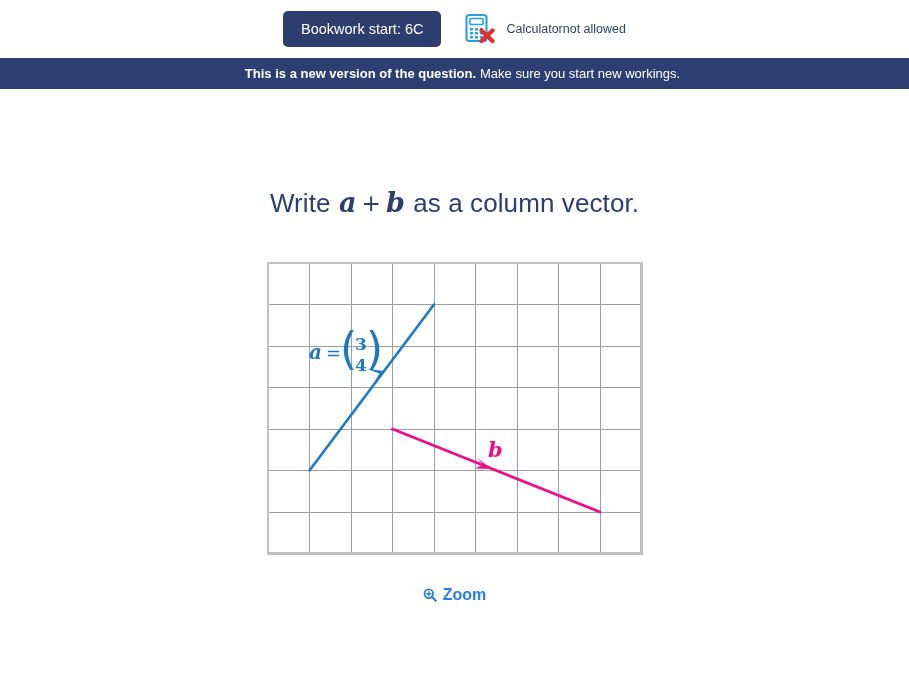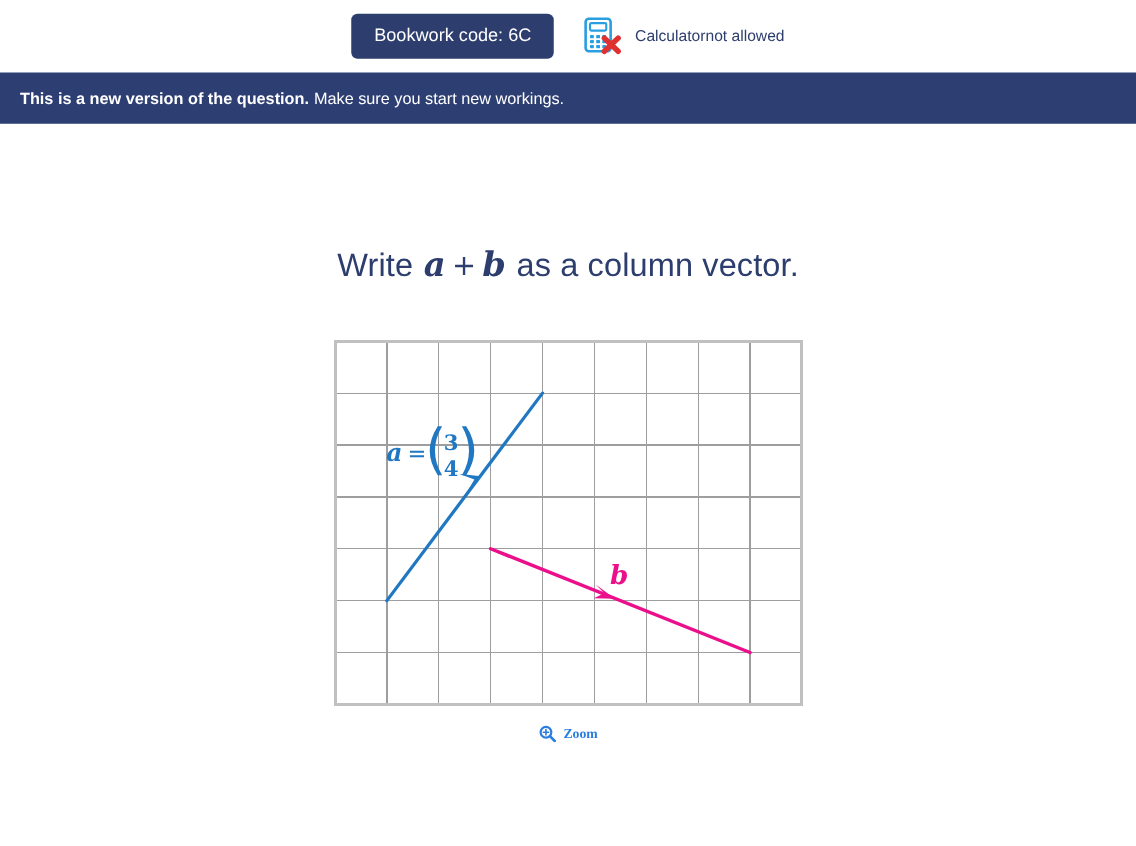--- a/index.html
+++ b/index.html
@@ -55,24 +55,24 @@
     justify-content: center;
     font-size: 12.5px;
     line-height: 1.35;
     color: #2d3e6e;
   }
 
   
   .notice {
     background: #2d3e72;
     color: #ffffff;
-    height: 41px;
-    display: flex;
-    align-items: center;
-    justify-content: flex-start;
+    height: 31px;
+    display: flex;
+    align-items: center;
+    justify-content: center;
     font-size: 13px;
     gap: 4px;
     padding-left: 16px;
   }
   .notice b { font-weight: bold; }
   .notice span.light { font-weight: normal; }
 
   
   .question-wrap {
     margin-top: 98px;
@@ -102,39 +102,38 @@
   .diagram-wrap {
     margin-top: 42px;
     display: flex;
     flex-direction: column;
     align-items: center;
   }
   .grid-svg {
     display: block;
   }
   .zoom-link {
-    margin-top: 12px;
+    margin-top: 28px;
     display: inline-flex;
     align-items: center;
     gap: 6px;
     color: #2a7de1;
-    font-size: 11px;
+    font-size: 16px;
     font-weight: bold;
     cursor: pointer;
     text-decoration: none;
-    font-family: Liberation Serif, serif;
   }
   .zoom-icon { display: block; }
 </style>
 </head>
 <body>
 
 <div class="topbar">
 
-  <button class="bookwork-code">Bookwork code: 6C</button>
+  <button class="bookwork-code">Bookwork start: 6C</button>
 
   <div class="calc-block">
     <svg class="calc-icon" viewBox="0 0 34 34">
       <rect x="3.5" y="3" width="20" height="26" rx="2.6" fill="#ffffff" stroke="#2a9fe0" stroke-width="2.1"></rect>
       <rect x="7" y="6.5" width="13" height="6" rx="1.1" fill="#ffffff" stroke="#2a9fe0" stroke-width="1.7"></rect>
       <g fill="#2a9fe0">
         <rect x="7" y="16" width="3.1" height="2.5" rx=".5"></rect>
         <rect x="11.9" y="16" width="3.1" height="2.5" rx=".5"></rect>
         <rect x="16.8" y="16" width="3.1" height="2.5" rx=".5"></rect>
         <rect x="7" y="20" width="3.1" height="2.5" rx=".5"></rect>

